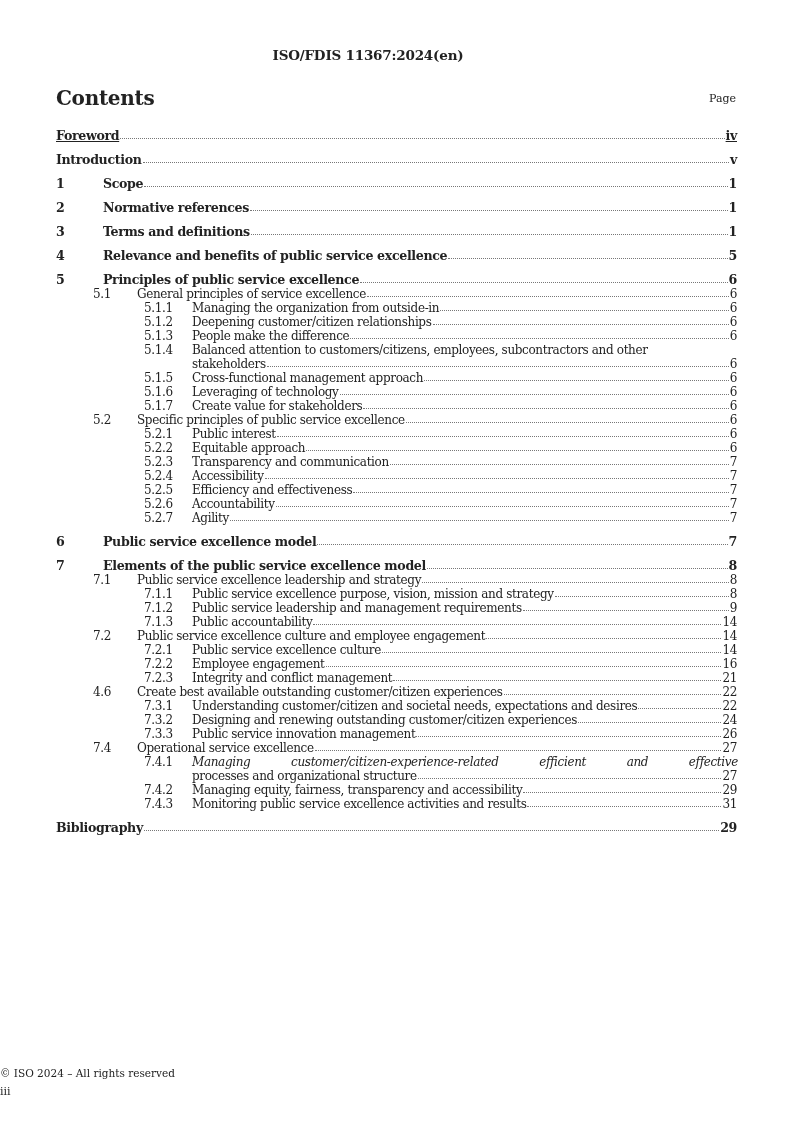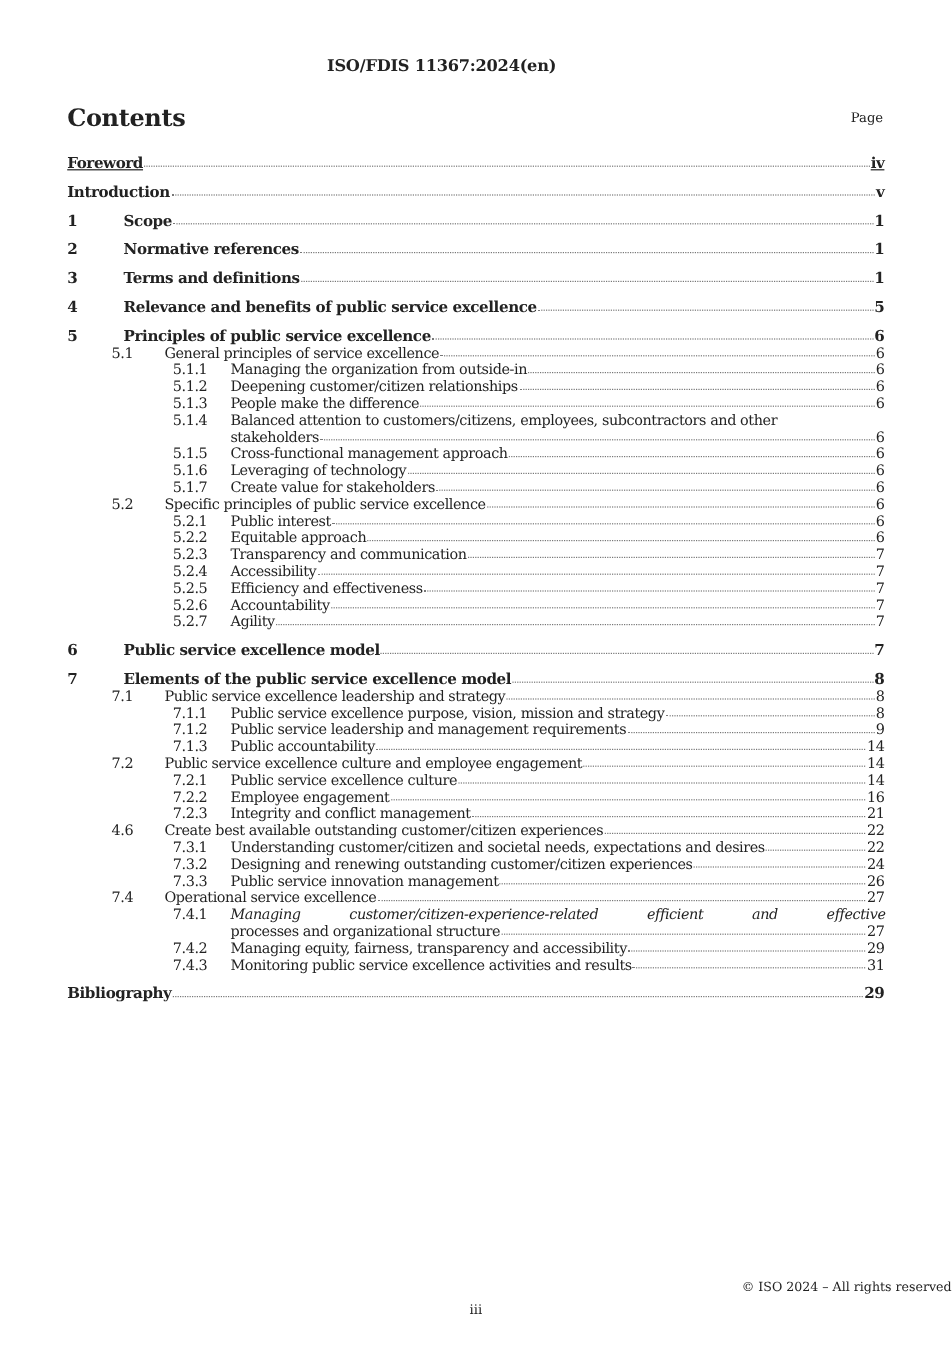--- a/index.html
+++ b/index.html
@@ -14,22 +14,22 @@
   .row .num { flex: 0 0 auto; }
   .row .title { flex: 0 1 auto; }
   .row .leader { flex: 1 1 auto; border-bottom: 1px dotted #777; margin: 0 1px; height: 0; transform: translateY(-1px); min-width: 6px; }
   .row .pg { flex: 0 0 auto; text-align: right; }
   .lvl0 { font-weight: bold; font-size: 12.6px; margin-top: 9px; line-height: 15px; }
   .lvl0.first { margin-top: 0; text-decoration: underline; }
   .lvl0 .num { width: 47px; }
   .lvl1 .num { width: 44px; margin-left: 37px; }
   .lvl2 .num { width: 48px; margin-left: 88px; }
   .justified { text-align: justify; text-align-last: justify; }
-  .footer { position: absolute; top: 1067px; left: 0; width: 793px; text-align: right; font-size: 10.5px; }
-  .footer-page { position: absolute; top: 1085px; left: 0; width: 793px; text-align: center; font-size: 11px; }
+  .footer { position: absolute; top: 1067px; left: 0; width: 793px; text-align: left; font-size: 10.5px; }
+  .footer-page { position: absolute; top: 1085px; left: 0; width: 793px; font-size: 11px; }
 </style>
 </head>
 <body>
 
 <div class="header">ISO/FDIS 11367:2024(en)</div>
 <div class="contents-title">Contents</div>
 <div class="page-label">Page</div>
 
 <div class="toc" id="toc">
     <div class="row lvl0 first">

